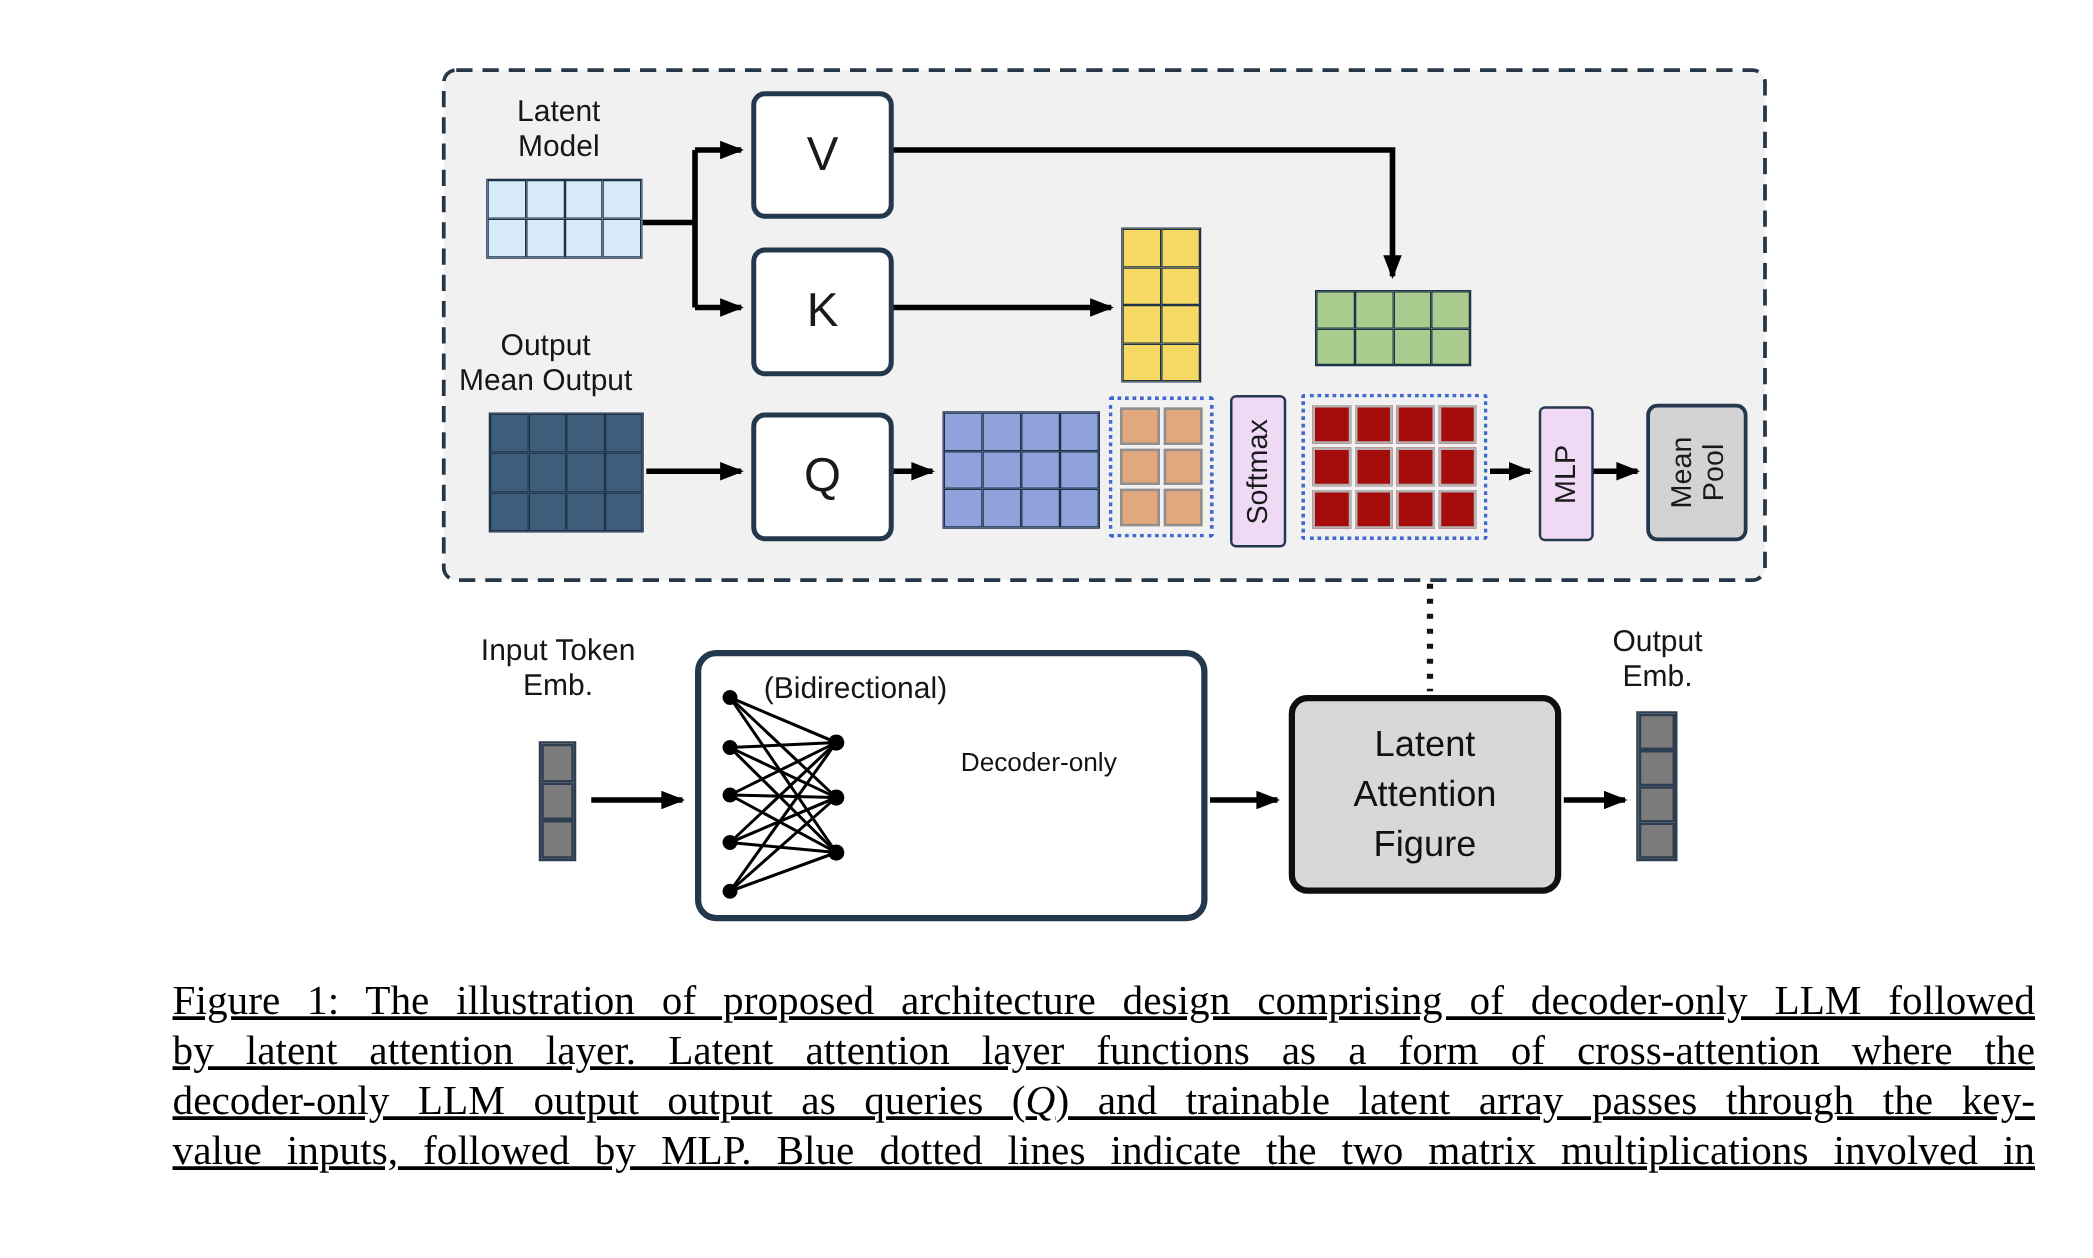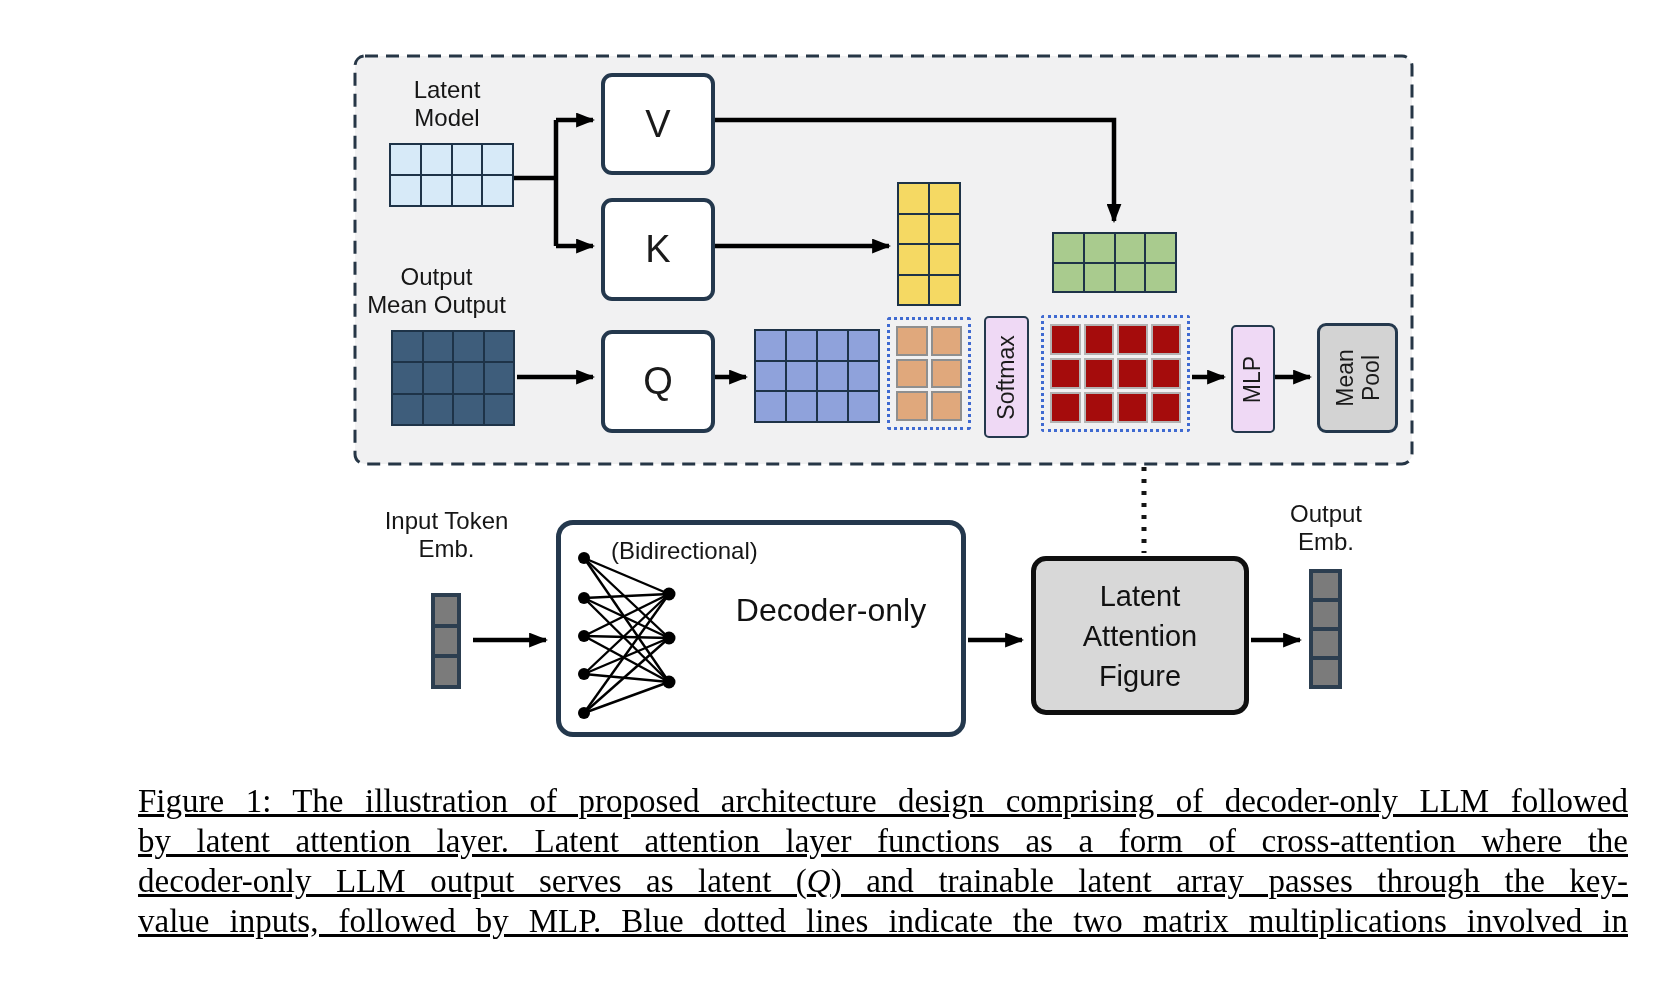--- a/index.html
+++ b/index.html
@@ -22,21 +22,21 @@
            background:#d3d3d3;border:3px solid #24384d;border-radius:9px;}
   .pool-lines{transform:rotate(-90deg);font-size:23px;line-height:26px;font-weight:500;
               text-align:center;color:#1a1a1a;white-space:nowrap;}
   #decoder-box{position:absolute;left:512px;top:520px;width:410px;height:217px;
                background:#ffffff;border:5px solid #24384d;border-radius:17px;box-sizing:border-box;}
   #lab-box{position:absolute;left:987px;top:556px;width:218px;height:159px;
            background:#d8d8d8;border:5.5px solid #0f0f0f;border-radius:15px;box-sizing:border-box;
            display:flex;align-items:center;justify-content:center;}
   .lab-text{font-size:29px;line-height:40px;text-align:center;color:#111;font-weight:500;}
   .llm-text{position:absolute;left:138px;top:62px;width:264px;
-            font-size:32px;line-height:47px;text-align:center;color:#111;font-weight:500;}
+            font-size:21px;line-height:47px;text-align:center;color:#111;font-weight:500;}
   .bidi{position:absolute;left:50px;top:12px;font-size:24px;color:#161616;font-weight:500;}
   #caption{position:absolute;left:94px;top:781px;width:1490px;
            font-family:"Liberation Serif",serif;font-size:33px;line-height:40px;color:#000;}
   .cap-line{text-align:justify;text-align-last:justify;text-decoration:underline;}
   .cap-last{text-align:left;}
   .ital{font-style:italic;}
 </style>
 </head>
 <body>
 
@@ -265,17 +265,17 @@
   <div class="abs grid" style="left: 1265px; top: 569px; width: 33px; height: 120px; display: grid; grid-template-columns: repeat(1, 1fr); grid-template-rows: repeat(4, 1fr); border: 2px solid rgb(44, 62, 80);">
       <div class="cell" style="background: rgb(123, 123, 123); border: 2px solid rgb(44, 62, 80);"></div>
       <div class="cell" style="background: rgb(123, 123, 123); border: 2px solid rgb(44, 62, 80);"></div>
       <div class="cell" style="background: rgb(123, 123, 123); border: 2px solid rgb(44, 62, 80);"></div>
       <div class="cell" style="background: rgb(123, 123, 123); border: 2px solid rgb(44, 62, 80);"></div>
     </div>
 
   <div id="caption">
     <div class="cap-line">Figure 1: The illustration of proposed architecture design comprising of decoder-only LLM followed</div>
     <div class="cap-line">by latent attention layer.  Latent attention layer functions as a form of cross-attention where the</div>
-    <div class="cap-line"><span>decoder-only LLM output serves as latent (</span><span class="ital">Q</span><span>) and trainable latent array passes through the key-</span></div>
+    <div class="cap-line"><span>decoder-only LLM output output as queries (</span><span class="ital">Q</span><span>) and trainable latent array passes through the key-</span></div>
     <div class="cap-line">value inputs, followed by MLP. Blue dotted lines indicate the two matrix multiplications involved in</div>
   </div>
 
 </div>
 
 </body></html>

